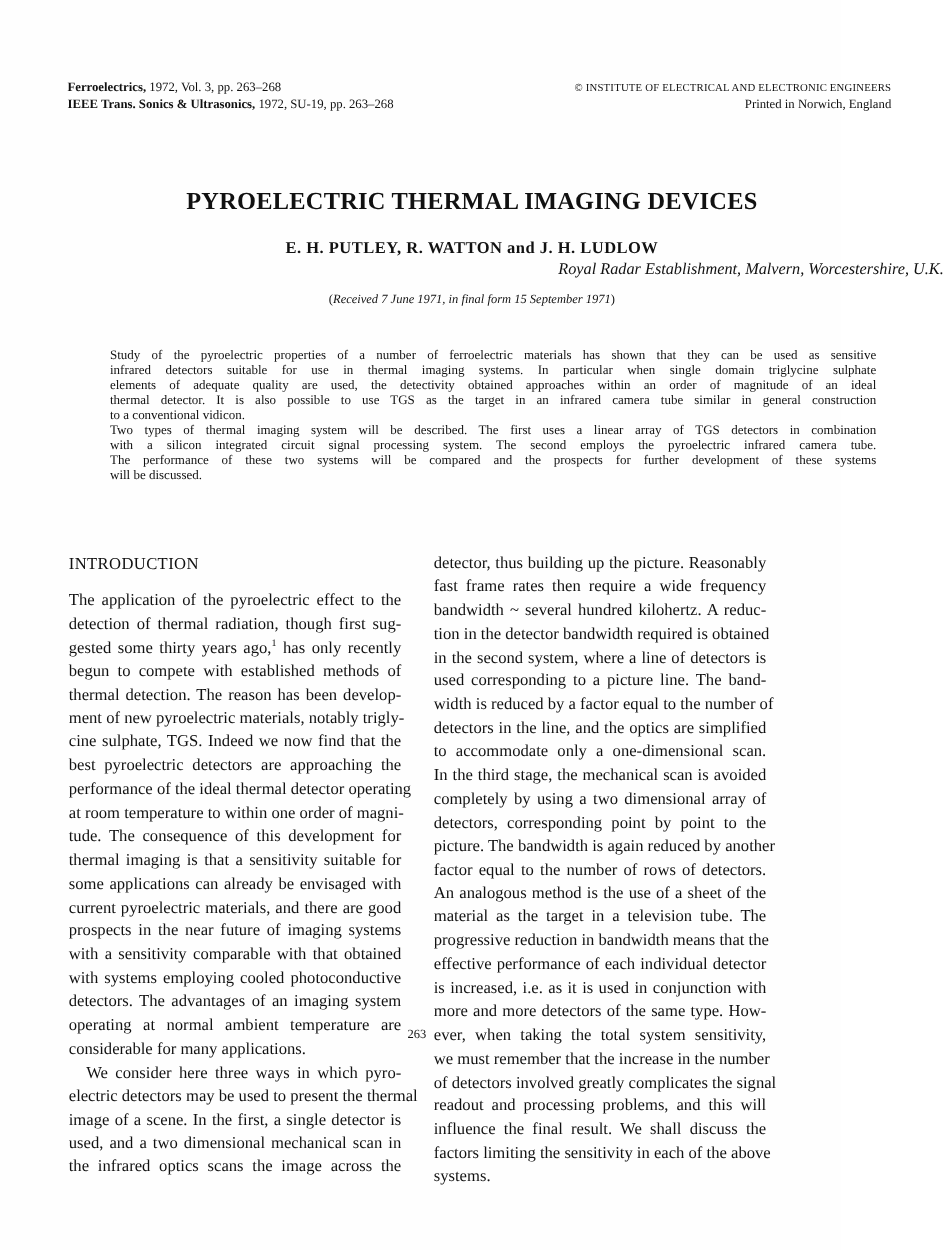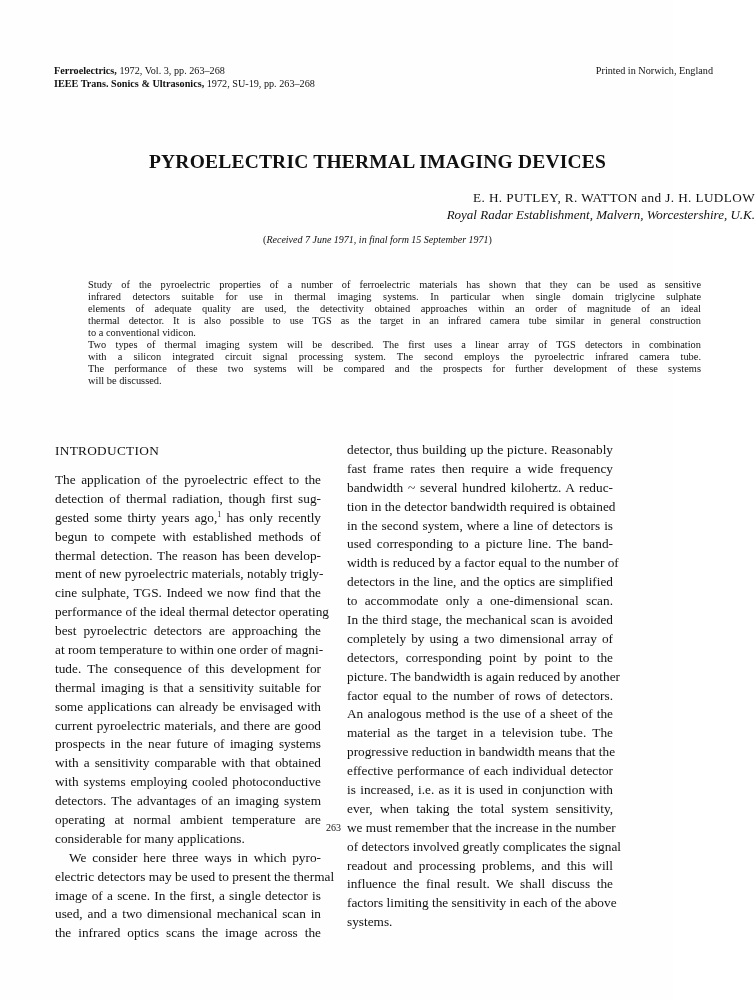--- a/index.html
+++ b/index.html
@@ -38,24 +38,25 @@
       text-align: center;
       font-weight: bold;
       font-size: 19.5px;
       letter-spacing: 0.2px;
       white-space: nowrap;
     }
     .authors {
       position: absolute;
       left: 0; width: 755px;
       top: 190px;
-      text-align: right;
+      text-align: center;
       font-size: 13.2px;
       letter-spacing: 0.4px;
       white-space: nowrap;
+      font-weight: bold;
     }
     .affil {
       position: absolute;
       left: 0; width: 755px;
       top: 207px;
       text-align: right;
       font-style: italic;
       font-size: 13px;
       white-space: nowrap;
     }
@@ -122,20 +123,21 @@
 <body>
 
 <div class="page">
 
   <div class="hdr hdr-left">
     <div><b>Ferroelectrics,</b><span> 1972, Vol. 3, pp. 263–268</span></div>
     <div><b>IEEE Trans. Sonics &amp; Ultrasonics,</b><span> 1972, SU-19, pp. 263–268</span></div>
   </div>
 
   <div class="hdr hdr-right">
+    <div class="copy">© INSTITUTE OF ELECTRICAL AND ELECTRONIC ENGINEERS</div>
     <div>Printed in Norwich, England</div>
   </div>
 
   <div class="title">PYROELECTRIC THERMAL IMAGING DEVICES</div>
   <div class="authors">E. H. PUTLEY, R. WATTON and J. H. LUDLOW</div>
   <div class="affil">Royal Radar Establishment, Malvern, Worcestershire, U.K.</div>
   <div class="received"><span class="up">(</span><span>Received 7 June 1971, in final form 15 September 1971</span><span class="up">)</span></div>
 
   <div class="abstract">
     <span class="abs-line">Study of the pyroelectric properties of a number of ferroelectric materials has shown that they can be used as sensitive</span>
@@ -151,22 +153,22 @@
 
   <div class="col col-left">
     <div class="section-head">INTRODUCTION</div>
     <span class="line">The application of the pyroelectric effect to the</span>
     <span class="line">detection of thermal radiation, though first sug-</span>
     <span class="line"><span>gested some thirty years ago,</span><sup>1</sup><span> has only recently</span></span>
     <span class="line">begun to compete with established methods of</span>
     <span class="line">thermal detection. The reason has been develop-</span>
     <span class="line">ment of new pyroelectric materials, notably trigly-</span>
     <span class="line">cine sulphate, TGS. Indeed we now find that the</span>
+    <span class="line">best pyroelectric detectors are approaching the</span>
     <span class="line">performance of the ideal thermal detector operating</span>
-    <span class="line">best pyroelectric detectors are approaching the</span>
     <span class="line">at room temperature to within one order of magni-</span>
     <span class="line">tude. The consequence of this development for</span>
     <span class="line">thermal imaging is that a sensitivity suitable for</span>
     <span class="line">some applications can already be envisaged with</span>
     <span class="line">current pyroelectric materials, and there are good</span>
     <span class="line">prospects in the near future of imaging systems</span>
     <span class="line">with a sensitivity comparable with that obtained</span>
     <span class="line">with systems employing cooled photoconductive</span>
     <span class="line">detectors. The advantages of an imaging system</span>
     <span class="line">operating at normal ambient temperature are</span>
@@ -191,20 +193,21 @@
     <span class="line">In the third stage, the mechanical scan is avoided</span>
     <span class="line">completely by using a two dimensional array of</span>
     <span class="line">detectors, corresponding point by point to the</span>
     <span class="line">picture. The bandwidth is again reduced by another</span>
     <span class="line">factor equal to the number of rows of detectors.</span>
     <span class="line">An analogous method is the use of a sheet of the</span>
     <span class="line">material as the target in a television tube. The</span>
     <span class="line">progressive reduction in bandwidth means that the</span>
     <span class="line">effective performance of each individual detector</span>
     <span class="line">is increased, i.e. as it is used in conjunction with</span>
+    <span class="line">more and more detectors of the same type. How-</span>
     <span class="line">ever, when taking the total system sensitivity,</span>
     <span class="line">we must remember that the increase in the number</span>
     <span class="line">of detectors involved greatly complicates the signal</span>
     <span class="line">readout and processing problems, and this will</span>
     <span class="line">influence the final result. We shall discuss the</span>
     <span class="line">factors limiting the sensitivity in each of the above</span>
     <span class="line last">systems.</span>
   </div>
 
   <div class="pagenum">263</div>

